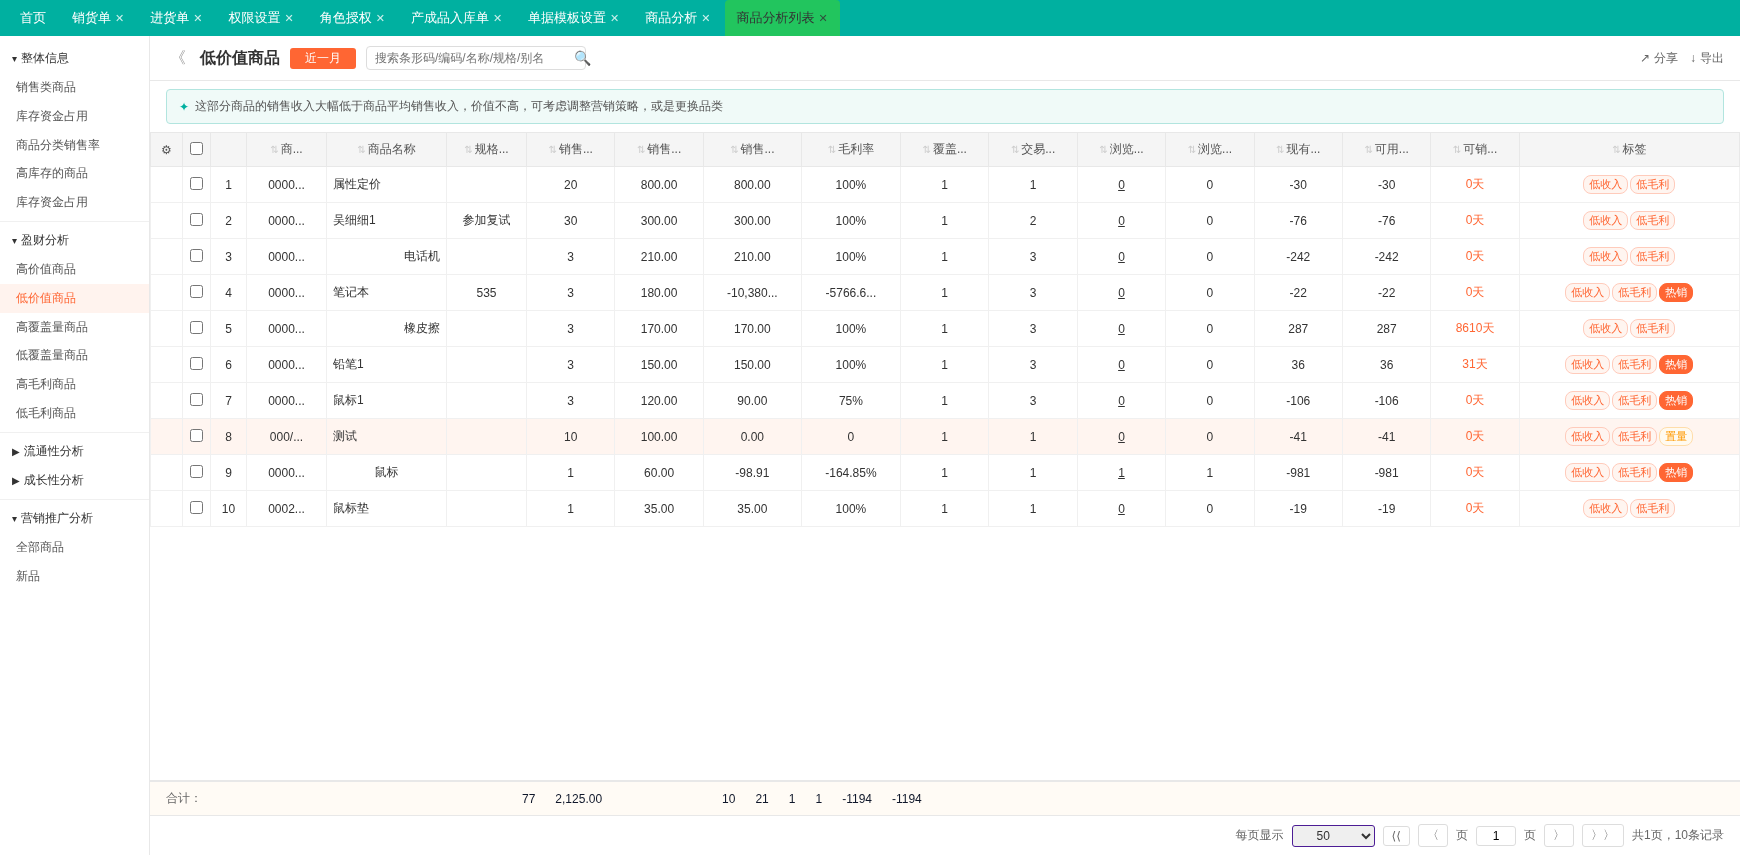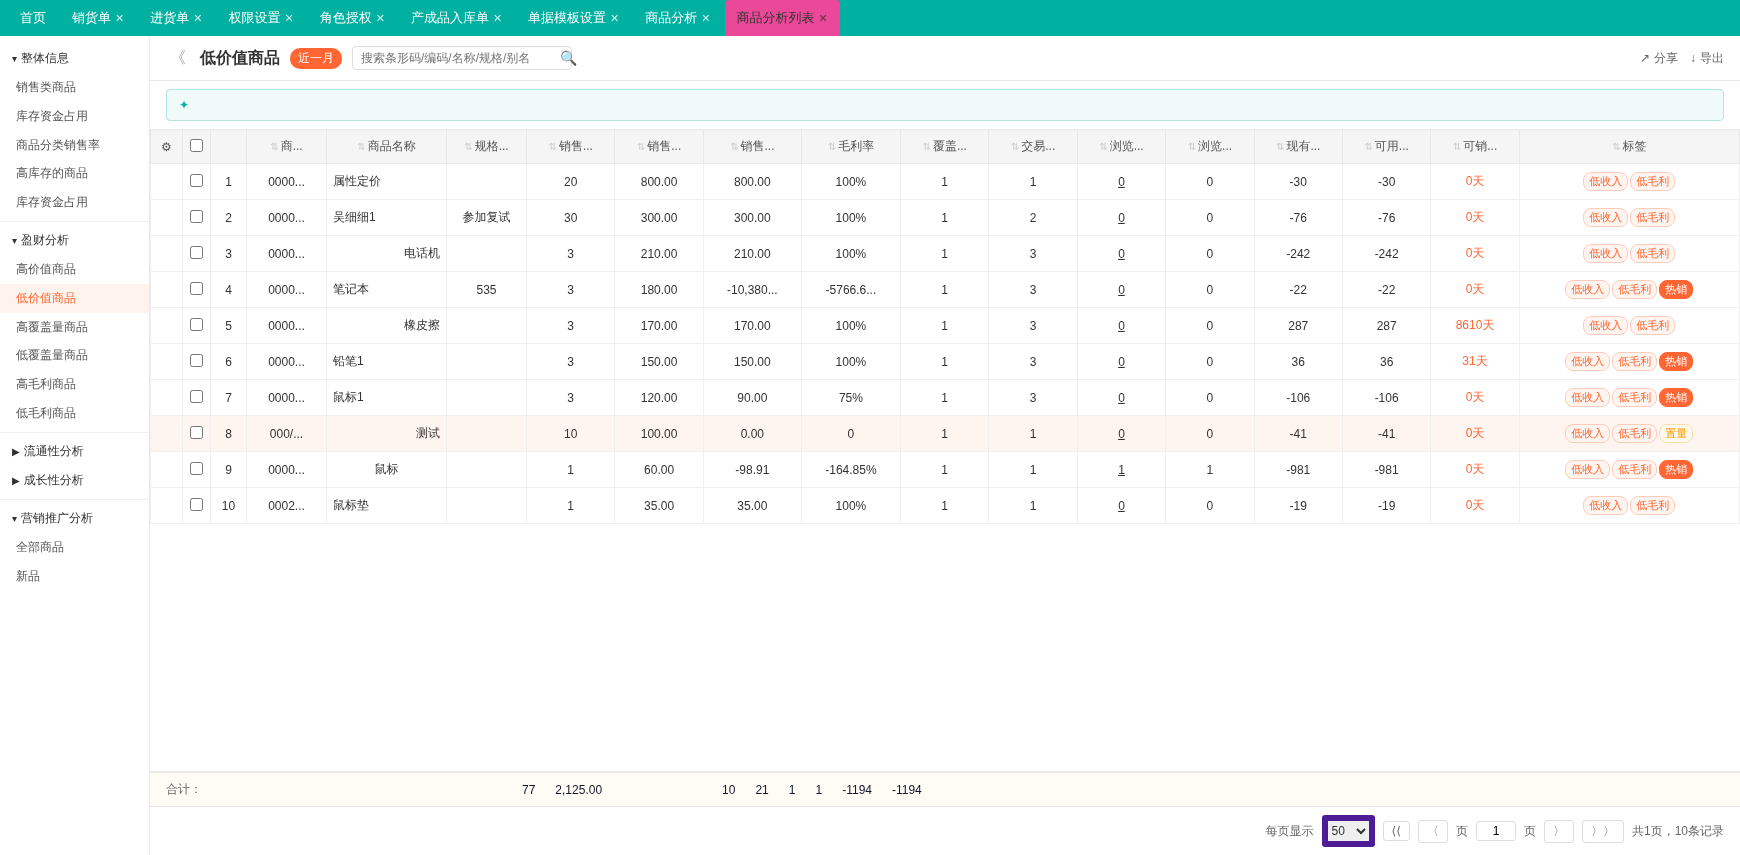--- a/index.html
+++ b/index.html
@@ -9,21 +9,21 @@
     .top-nav {
       display: flex; align-items: center;
       background: #00b0a0; height: 36px;
       padding: 0 8px; gap: 2px;
     }
     .nav-item {
       color: #fff; padding: 0 12px; height: 36px;
       display: flex; align-items: center; cursor: pointer;
       font-size: 13px; white-space: nowrap;
     }
-    .nav-item.active { background: #ec4899; color: #333; border-radius: 4px 4px 0 0; }
+    .nav-item.active { background: #22c55e; color: #333; border-radius: 4px 4px 0 0; }
     .nav-close { margin-left: 4px; font-size: 11px; opacity: 0.8; }
 
     
     .main-layout { display: flex; height: calc(855px - 36px); }
 
     
     .sidebar {
       width: 150px; background: #fff;
       border-right: 1px solid #e8e8e8;
       overflow-y: auto; padding: 8px 0;
@@ -52,21 +52,21 @@
     .content-header {
       display: flex; align-items: center;
       padding: 10px 16px; border-bottom: 1px solid #e8e8e8;
       gap: 10px;
     }
     .content-title {
       font-size: 16px; font-weight: 600; color: #333;
     }
     .badge-btn {
       background: #ff6633; color: #fff;
-      padding: 2px 8px; border-radius: 10px;
+      padding: 2px 15px; border-radius: 3px;
       font-size: 12px; cursor: pointer;
     }
     .search-input {
       border: 1px solid #ddd; border-radius: 4px;
       padding: 4px 28px 4px 8px; width: 220px;
       color: #999; outline: none;
     }
     .search-icon { color: #ff6633; font-size: 14px; margin-left: -22px; cursor: pointer; }
     .header-right { margin-left: auto; display: flex; gap: 12px; align-items: center; }
     .header-btn { color: #666; cursor: pointer; display: flex; align-items: center; gap: 4px; }
@@ -131,22 +131,22 @@
 
     
     .pagination {
       display: flex; align-items: center;
       justify-content: flex-end;
       padding: 8px 16px; border-top: 1px solid #e8e8e8;
       background: #fff; gap: 8px;
     }
     .page-size-label { color: #666; }
     .page-size-select {
-      border: 6px solid #4c1d95; border-radius: 3px;
-      padding: 2px 0; color: #333;
+      border: 1px solid #4c1d95; border-radius: 3px;
+      padding: 2px 20px; color: #333;
     }
     .page-btn {
       border: 1px solid #ddd; background: #fff;
       padding: 2px 8px; cursor: pointer; color: #666;
       border-radius: 3px;
     }
     .page-btn:disabled { color: #ccc; cursor: default; }
     .page-info { color: #666; }
     .page-input {
       border: 1px solid #ddd; border-radius: 3px;
@@ -231,20 +231,21 @@
         </div>
         <div class="header-btn">
           <span>↓</span>
           <span>导出</span>
         </div>
       </div>
     </div>
 
     <div class="info-banner">
       <span class="info-banner-icon">✦</span>
+      <span>这部分商品的销售收入大幅低于商品平均销售收入，价值不高，可考虑调整营销策略，或是更换品类</span>
     </div>
 
     <div class="table-container">
       <table>
         <thead>
           <tr>
             <th class="settings-col">⚙</th>
             <th class="checkbox-col"><input type="checkbox" style=""></th>
             <th class="num-col"></th>
             <th class="code-col">
@@ -433,21 +434,21 @@
     <td>-106</td>
     <td>-106</td>
     <td style="color:#ff6633">0天</td>
     <td><span class="tag tag-orange">低收入</span><span class="tag tag-orange">低毛利</span><span class="tag tag-hot">热销</span></td>
   </tr>
             <tr class="row-highlight">
     <td></td>
     <td><input type="checkbox" style="accent-color: rgb(255, 102, 51);"></td>
     <td>8</td>
     <td>000/...</td>
-    <td style="text-align:right">测试</td>
+    <td style="text-align:left">测试</td>
     <td></td>
     <td>10</td>
     <td>100.00</td>
     <td>0.00</td>
     <td>0</td>
     <td>1</td>
     <td>1</td>
     <td><span class="underline">0</span></td>
     <td>0</td>
     <td>-41</td>

